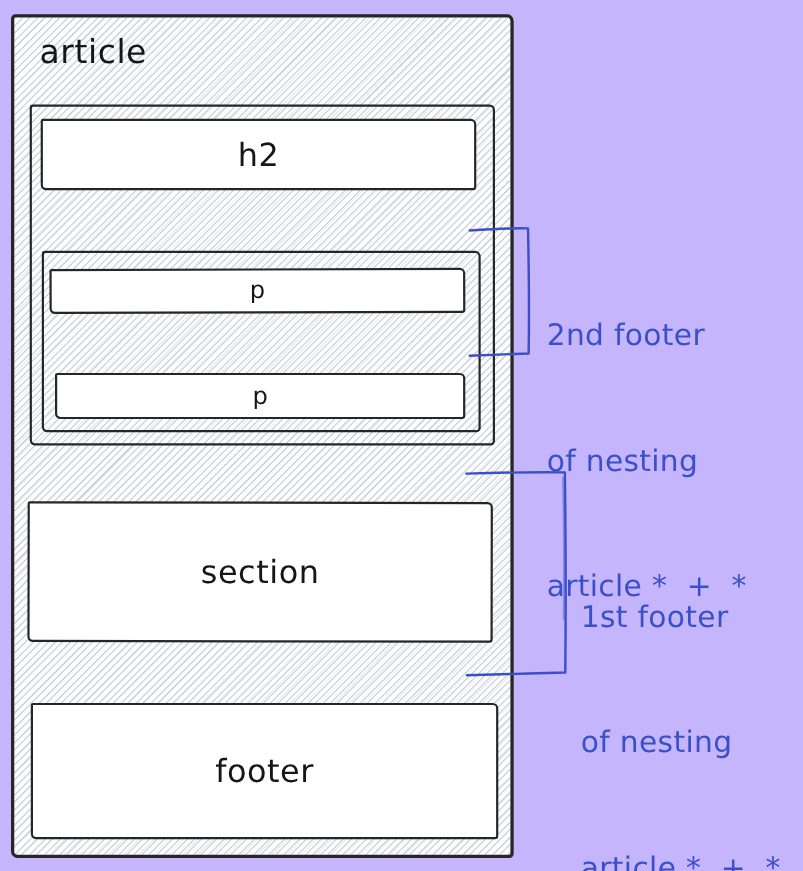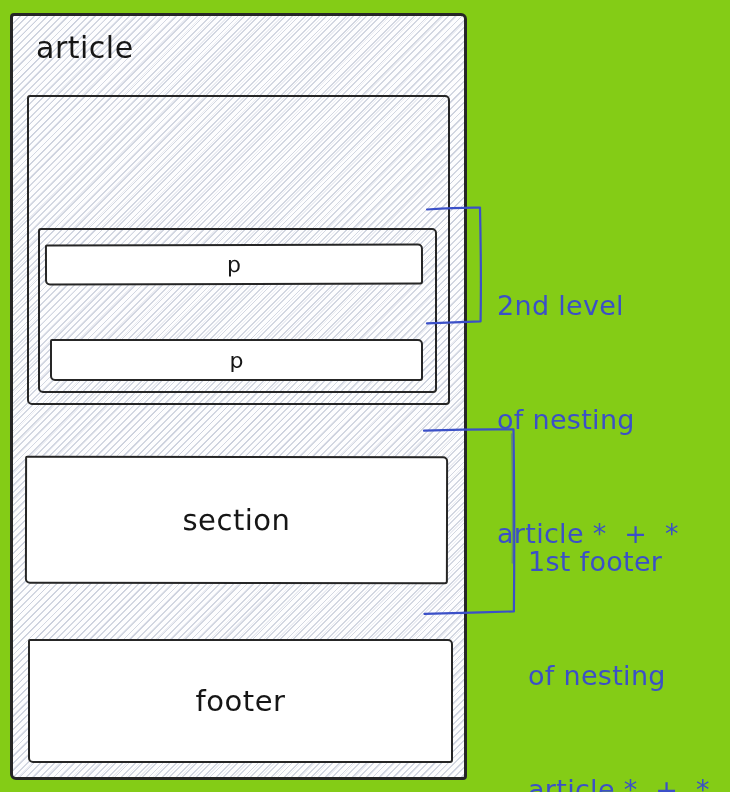--- a/index.html
+++ b/index.html
@@ -1,17 +1,17 @@
 <!DOCTYPE html>
 <html><head>
 <meta charset="utf-8">
 <style>
   html,body{margin:0;padding:0;background:#ffffff;}
   #canvas{
-    position:relative;width:730px;height:792px;background:#84cc16;overflow:hidden;
+    position:relative;width:730px;height:792px;background:#c4b5fd;overflow:hidden;
     font-family:"DejaVu Sans","Liberation Sans",sans-serif;
   }
   .box{position:absolute;box-sizing:border-box;border:2.6px solid #262626;}
   .hatch{
     background-color:#fdfdfe;
     background-image:
       repeating-linear-gradient(135deg, rgba(176,184,202,0.55) 0px, rgba(176,184,202,0.55) 1.3px, transparent 1.3px, transparent 4.8px),
       repeating-linear-gradient(135deg, rgba(150,160,190,0.18) 0px, rgba(150,160,190,0.18) 1px, transparent 1px, transparent 9.5px);
     border-radius:3px 5px 4px 5px;
   }
@@ -48,20 +48,23 @@
 </head>
 <body>
 
 <div id="canvas">
 
   <div class="box hatch" id="outer-article"></div>
   <div id="article-label">article</div>
 
   <div class="box hatch" id="level2-box"></div>
 
+  <div class="box white" id="h2-box">
+    <span class="center-label lbl-lg">h2</span>
+  </div>
 
   <div class="box hatch" id="level3-box"></div>
 
   <div class="box white" id="p1-box">
     <span class="center-label lbl-sm">p</span>
   </div>
 
   <div class="box white" id="p2-box">
     <span class="center-label lbl-sm">p</span>
   </div>
@@ -76,21 +79,21 @@
 
   <svg id="bracket-overlay" viewBox="0 0 730 792" xmlns="http://www.w3.org/2000/svg">
     <g stroke="#3b50c8" stroke-width="2.2" fill="none" stroke-linecap="round" stroke-linejoin="round">
       <path d="M427 209.5 C446 208.2 462 207.2 480 207.6 C480.8 245 481.2 284 480.6 321.3 C462 321.9 444 322.6 427 323.4"></path>
       <path d="M424 430.6 C455 429.6 484 429 513.5 429.4 C514.3 490 514.5 551 513.9 611.4 C484 612.2 455 613 424.5 613.9"></path>
       <path d="M511.6 434 C512.6 478 512.8 522 512.3 563" opacity="0.45" stroke-width="1.4"></path>
     </g>
   </svg>
 
   <div class="annot" id="annot-2nd">
-    <div>2nd level</div>
+    <div>2nd footer</div>
     <div>of nesting</div>
     <div>article *  +  *</div>
   </div>
 
   <div class="annot" id="annot-1st">
     <div>1st footer</div>
     <div>of nesting</div>
     <div>article *  +  *</div>
   </div>
 

